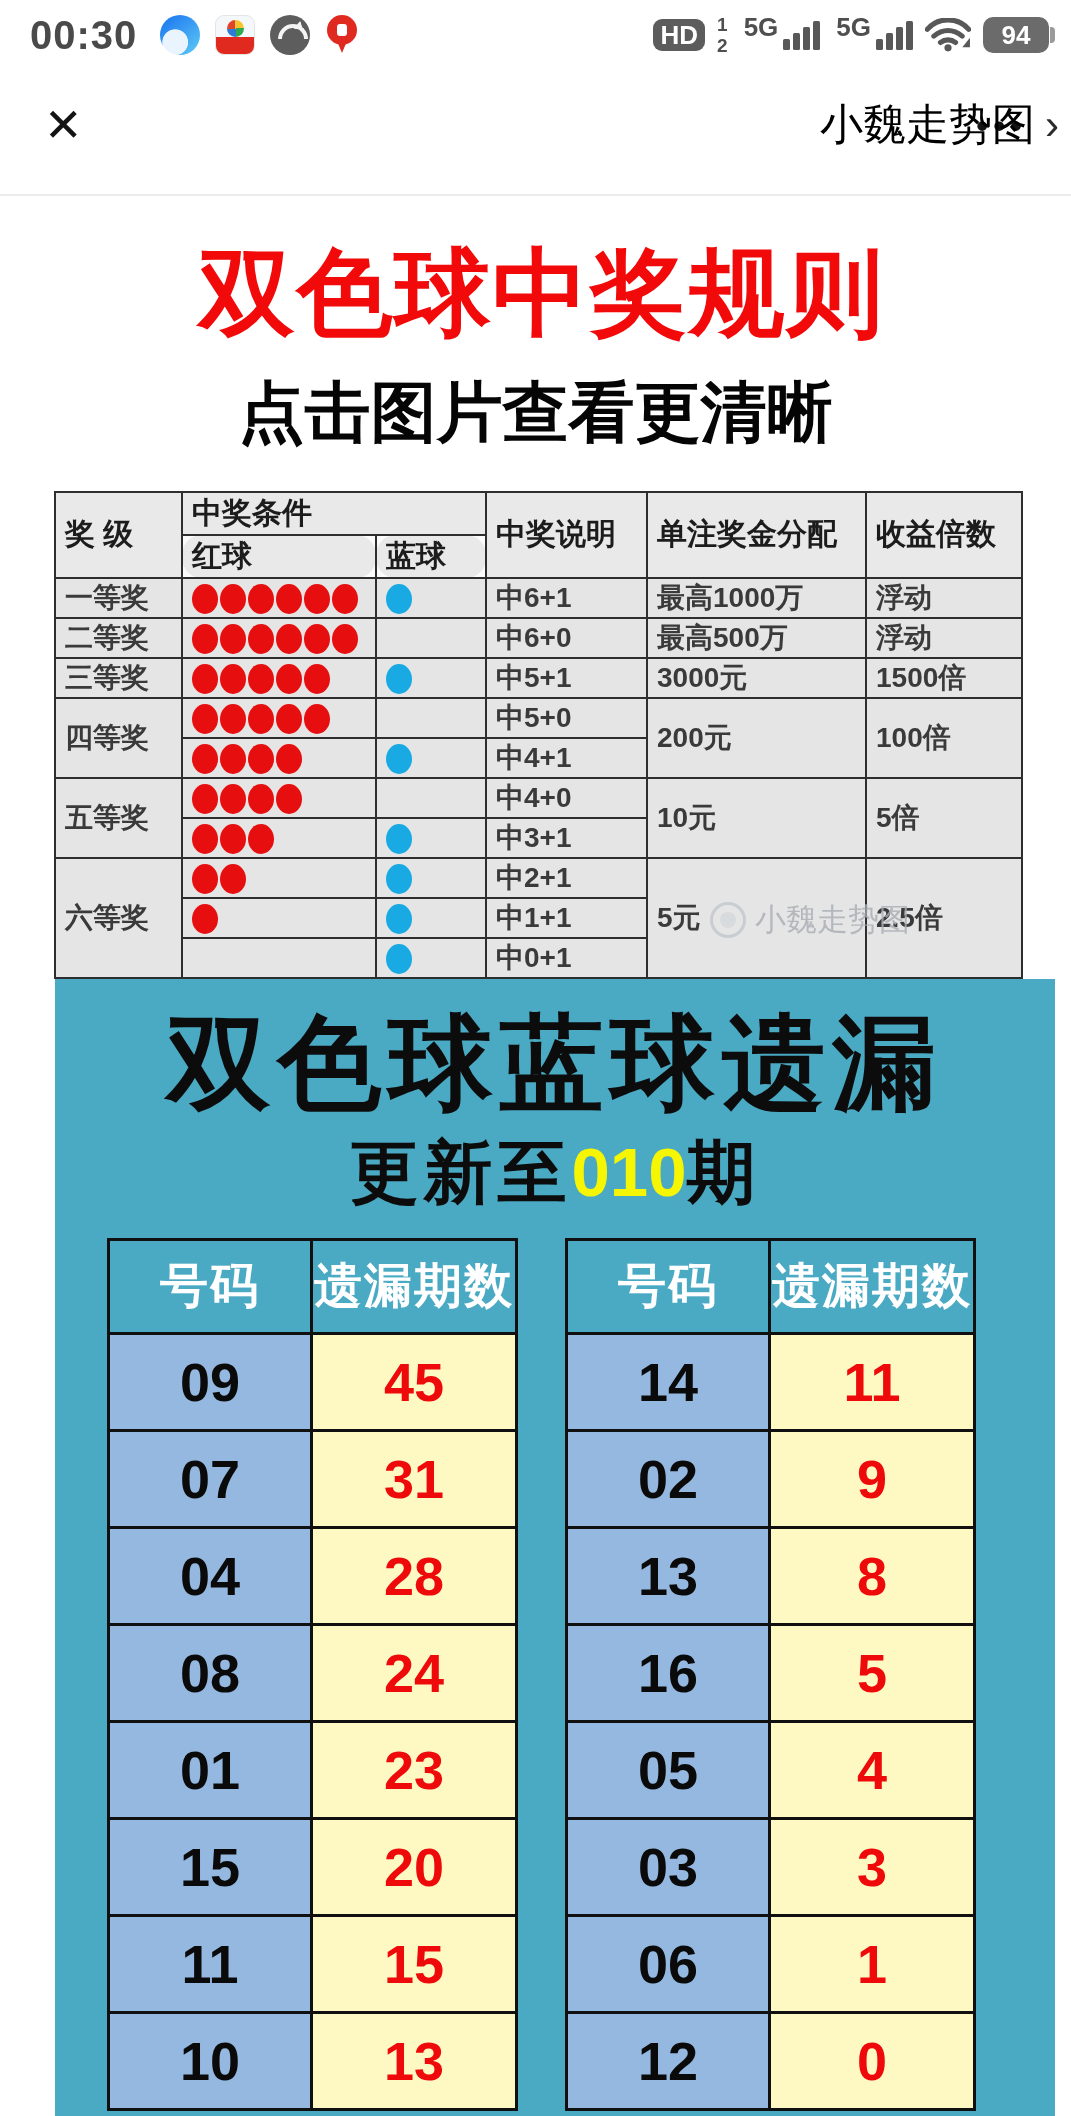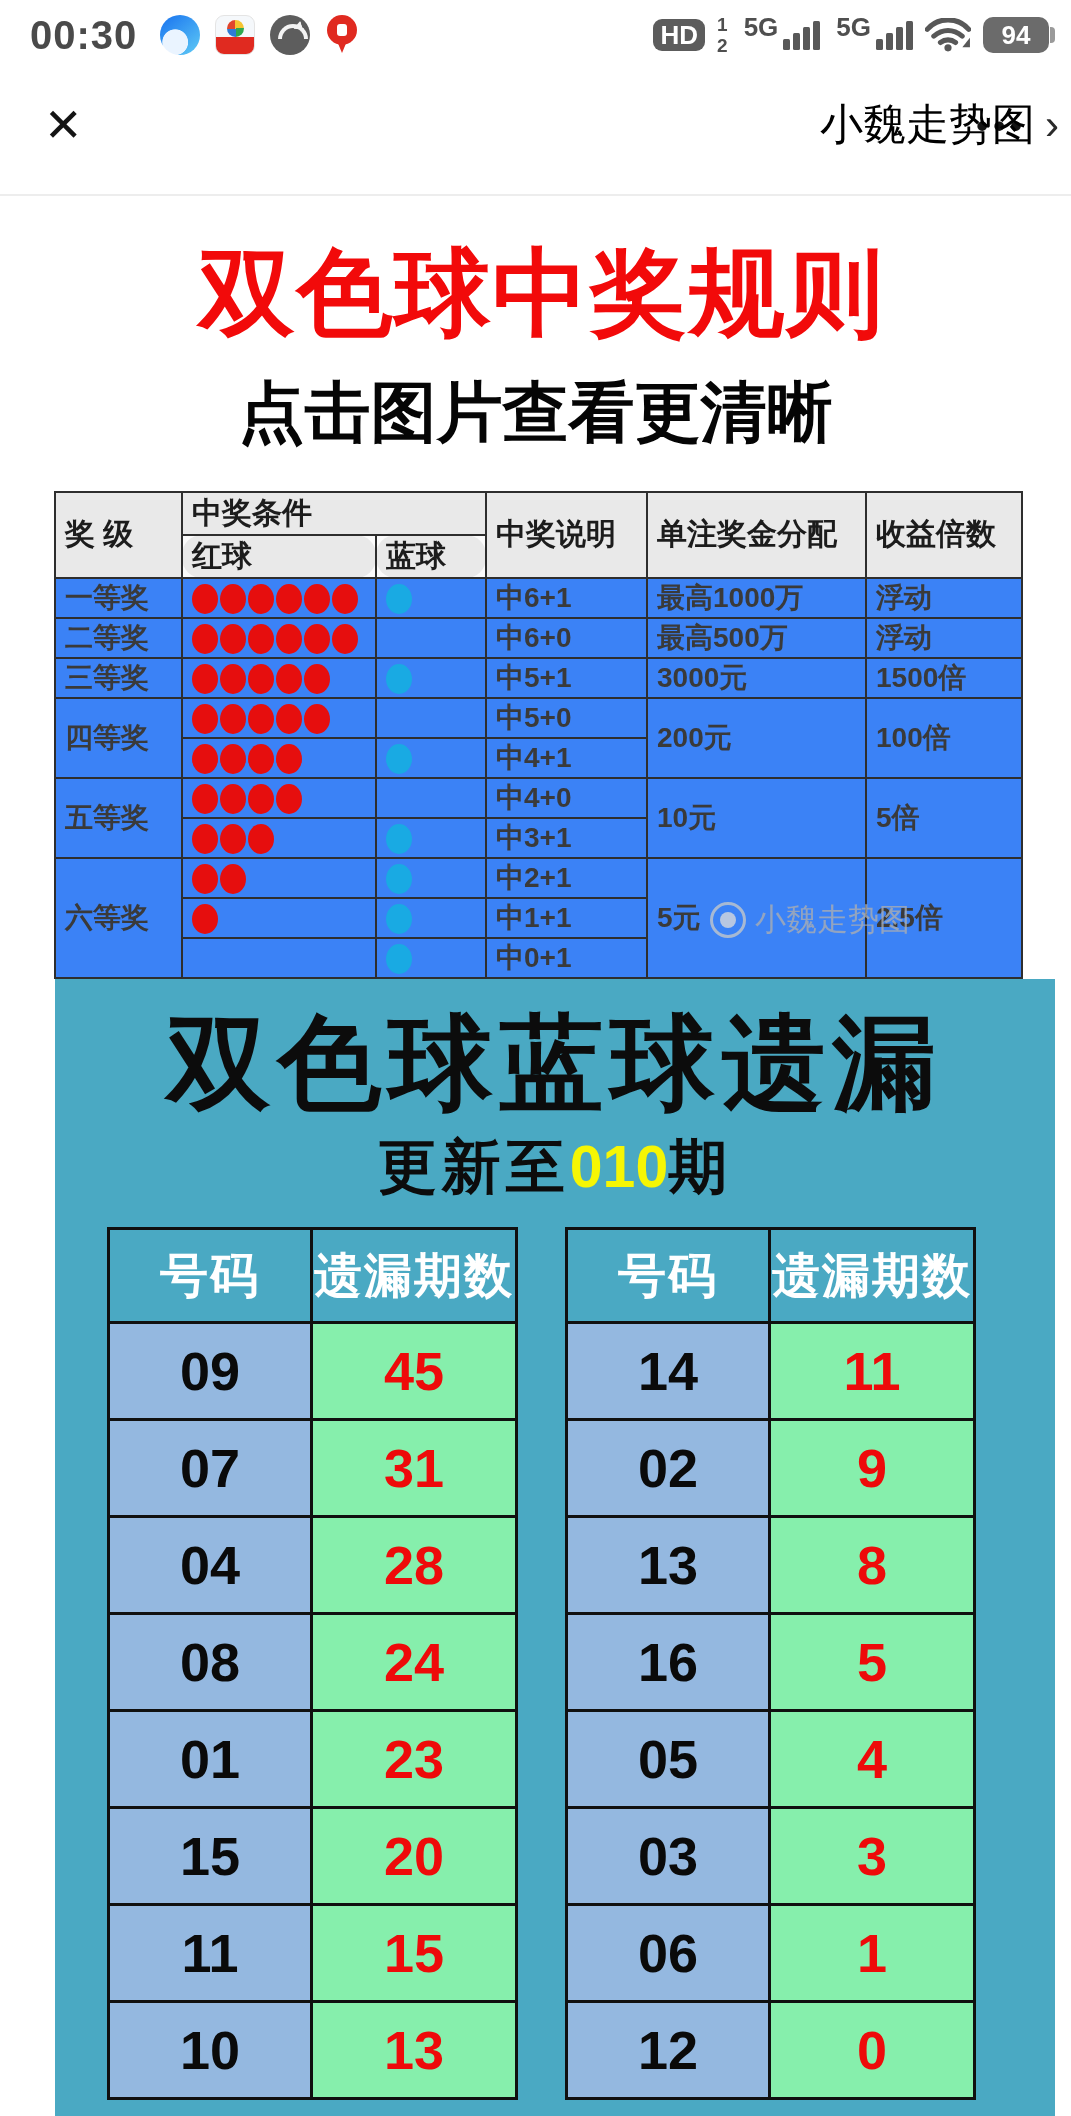--- a/index.html
+++ b/index.html
@@ -52,43 +52,43 @@
   
   .a-title { margin-top:42px; text-align:center; font-size:96px; line-height:1.15; font-weight:bold; color:#f20a0a; letter-spacing:2px;margin-left:12px; }
   .a-sub   { margin-top:28px; text-align:center; font-size:66px; line-height:1.1; font-weight:bold; color:#050505; }
 
   
   .prize-wrap { position:relative; margin:42px 0 0 54px; width:872px; }
   table.prize { border-collapse:collapse; width:967px; table-layout:fixed; background:#fbfbfb; }
   .prize th, .prize td { border:2px solid #2e2e2e; padding:0 9px; font-weight:bold; text-align:left; vertical-align:middle; }
   .prize th { background:#e9e9e9; color:#1c1c1c; font-size:30px; height:38px; }
   .prize th.sub { height:36px;border-radius:20px; }
-  .prize td { color:#3a3a3a; font-size:28px; height:34px; background:#3b82f6; }
+  .prize td { color:#3a3a3a; font-size:28px; height:34px; background:#e5e5e5; }
   .ball { display:inline-block; width:26px; height:30px; border-radius:50%; margin-right:2px; vertical-align:middle; }
   .ball.red  { background:#e60e0e; }
   .ball.blue { background:#19aae3; }
   .wm { position:absolute; right:16px; bottom:38px; display:flex; align-items:center; gap:9px; color:#a9adb3; opacity:.8; font-size:31px; pointer-events:none; }
   .wm-logo { width:36px; height:36px; border:3px solid #c3c7cb; border-radius:50%; position:relative; }
   .wm-logo::after { content:""; position:absolute; left:7px; top:7px; width:16px; height:16px; border-radius:50%; background:#d6d9dc; }
 
   
   .blue-panel { margin-left:55px; width:1000px; height:1197px; background:#4aa9c3; }
   .bp-title { padding-top:28px; text-align:center; font-family:"Liberation Serif", serif; font-weight:bold;
     font-size:104px; line-height:1.1; color:#0c0c0c; letter-spacing:7px; }
   .bp-sub { margin-top:16px; text-align:center; font-family:"Liberation Serif", serif; font-weight:bold;
-    font-size:59px; line-height:1.05; color:#0c0c0c; letter-spacing:5px; }
+    font-size:69px; line-height:1.05; color:#0c0c0c; letter-spacing:5px; }
   .bp-issue { color:#f6f604; font-family:"Liberation Sans", sans-serif; letter-spacing:0; }
   .bp-tables { display:flex; gap:47px; margin:28px 0 0 52px; }
   table.om { border-collapse:collapse; }
   .om th { background:#4aa9c3; border:3px solid #101010; color:#fff; font-size:48px; font-weight:bold; text-align:center; height:94px; letter-spacing:2px; }
   .om th.c-num { width:203px; }
   .om th.c-miss { width:205px; }
   .om td { height:97px; border:3px solid #101010; font-size:54px; font-weight:bold; text-align:center; line-height:1; }
   .om td.num  { background:#94b8e0; color:#0a0a0a; }
-  .om td.miss { background:#86efac; color:#ee0a0a; }
+  .om td.miss { background:#fef9c3; color:#ee0a0a; }
 </style>
 </head>
 <body>
 
 <div class="screen">
 
   <div class="statusbar">
     <div class="sb-left">
       <span class="sb-time">00:30</span>
       <span class="app-icon icon-circle-blue"></span>

